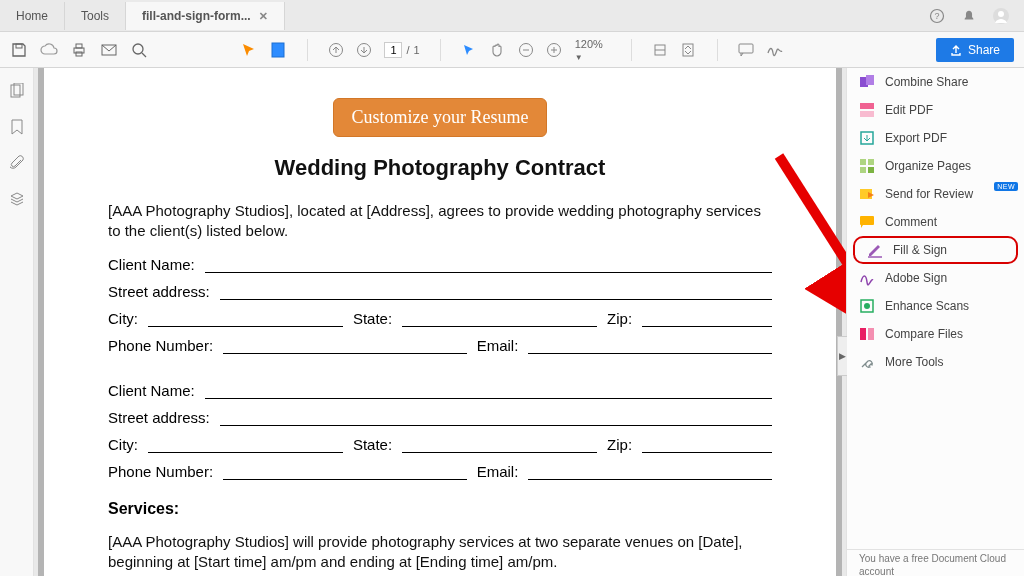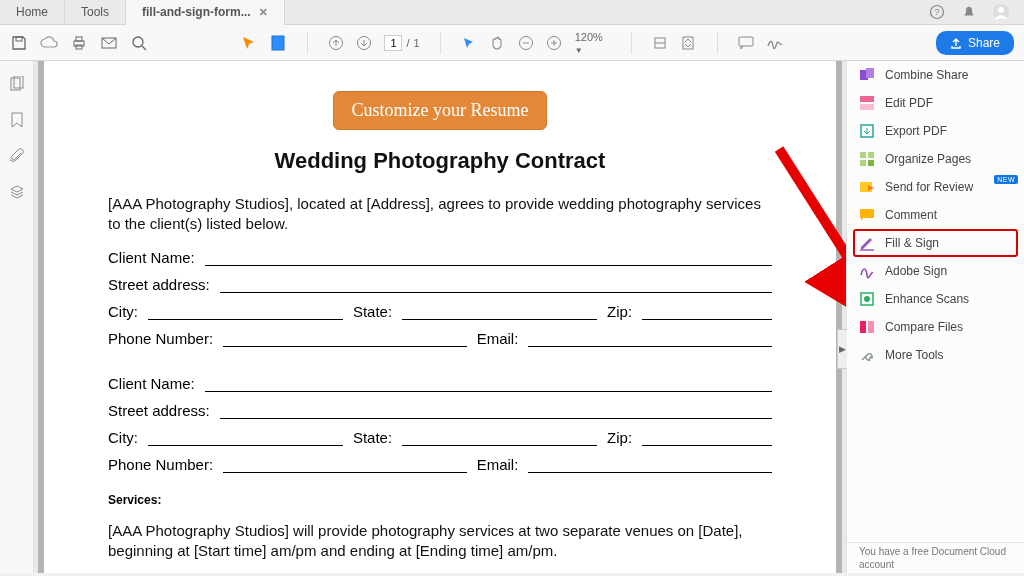--- a/index.html
+++ b/index.html
@@ -1,54 +1,54 @@
 <!DOCTYPE html>
 <html><head>
 <meta charset="utf-8">
 <style>
   * { box-sizing: border-box; margin: 0; padding: 0; }
   html, body { width: 1024px; height: 576px; font-family: "Segoe UI", Arial, sans-serif; background: #f0f0f0; overflow: hidden; }
 
   
-  .tabbar { display: flex; align-items: center; height: 25px; background: #eaeaea; border-bottom: 1px solid #d6d6d6; }
+  .tabbar { display: flex; align-items: center; height: 32px; background: #eaeaea; border-bottom: 1px solid #d6d6d6; }
   .tabbar .tab { height: 28px; line-height: 28px; padding: 0 16px; font-size: 12px; color: #555; border-right: 1px solid #d6d6d6; cursor: pointer; }
   .tabbar .tab.doc { background: #f7f7f7; display: flex; align-items: flex-start; gap: 8px; max-width: 160px; font-weight: bold; }
   .tabbar .tab.doc .close { color: #888; font-size: 11px; }
   .tabbar .spacer { flex: 1; }
   .tabbar .right-icons { display: flex; align-items: center; gap: 14px; padding-right: 14px; color: #888; }
 
   
   .toolbar { display: flex; align-items: center; height: 36px; background: #f8f8f8; border-bottom: 1px solid #d6d6d6; padding: 0 10px; position: relative; }
   .tool-group { display: flex; align-items: center; gap: 12px; }
   .tool-icon { width: 18px; height: 18px; display: inline-flex; align-items: center; justify-content: center; color: #666; cursor: pointer; }
   .tool-sep { width: 1px; height: 22px; background: #ddd; margin: 0 8px; }
   .toolbar .center { position: absolute; left: 240px; right: 240px; display: flex; align-items: center; gap: 12px; justify-content: flex-start; }
   .toolbar .page-num { font-size: 11px; color: #666; display: flex; align-items: center; gap: 4px; }
   .toolbar .page-num input { width: 18px; height: 16px; font-size: 11px; text-align: center; border: 1px solid #ccc; }
   .toolbar .zoom { font-size: 11px; color: #666; }
   .toolbar .right { margin-left: auto; }
-  .share-btn { background: #1e7ae6; color: #fff; border: none; border-radius: 10px; height: 24px; padding: 0 14px; font-size: 12px; display: inline-flex; align-items: center; gap: 6px; cursor: pointer; }
+  .share-btn { background: #1e7ae6; color: #fff; border: none; border-radius: 2px; height: 24px; padding: 0 14px; font-size: 12px; display: inline-flex; align-items: center; gap: 6px; cursor: pointer; }
 
   
   .body { display: flex; height: calc(576px - 28px - 36px); }
   .leftbar { width: 34px; background: #f8f8f8; border-right: 1px solid #e2e2e2; display: flex; flex-direction: column; align-items: center; gap: 18px; padding-top: 14px; color: #777; }
   .docarea { flex: 1; background: #7a7a7a10; position: relative; display: flex; justify-content: center; overflow: hidden; }
   .docwrap { position: relative; width: 804px; }
   .paper { position: absolute; left: 0; right: 0; top: 0; background: #fff; border-left: 6px solid #b4b4b4; border-right: 6px solid #b4b4b4; padding: 30px 64px 40px 64px; min-height: 640px; }
   .orange-btn { display: block; margin: 0 auto 18px auto; background: #e38838; color: #fff; padding: 8px 18px; border-radius: 6px; font-family: Georgia, serif; font-size: 18px; border: 1px solid #d27728; }
   .doc-title { text-align: center; font-weight: bold; font-size: 22px; color: #111; margin-bottom: 20px; font-family: Verdana, Geneva, sans-serif; }
   .doc-p { font-size: 15px; color: #111; font-family: Verdana, Geneva, sans-serif; margin-bottom: 14px; line-height: 1.35; }
   .field-row { display: flex; align-items: flex-end; gap: 10px; margin-bottom: 10px; font-size: 15px; font-family: Verdana, Geneva, sans-serif; }
   .field-label { white-space: nowrap; }
   .field-line { flex: 1; border-bottom: 1px solid #000; height: 16px; }
-  .services-h { font-weight: bold; font-size: 12px; font-family: Verdana, Geneva, sans-serif; margin-top: 20px; margin-bottom: 14px; }
+  .services-h { font-weight: bold; font-size: 16px; font-family: Verdana, Geneva, sans-serif; margin-top: 20px; margin-bottom: 14px; }
   .rightbar { width: 178px; background: #fcfcfc; border-left: 1px solid #e2e2e2; display: flex; flex-direction: column; position: relative; }
   .search-tools { margin: 10px 10px 8px 10px; height: 24px; border: 1px solid #d8d8d8; border-radius: 2px; font-size: 11px; padding: 0 8px; color: #999; display: flex; align-items: center; }
   .tool-item { display: flex; align-items: center; gap: 10px; padding: 6px 12px; font-size: 12px; color: #444; cursor: pointer; position: relative; }
-  .tool-item.highlight { border: 2px solid #d80000; margin: 0 6px; padding: 4px 4px; border-radius: 3px; }
+  .tool-item.highlight { border: 2px solid #d80000; margin: 0 6px; padding: 4px 12px; border-radius: 10px; }
   .tool-item .ticon { width: 16px; height: 16px; display: inline-flex; align-items: center; justify-content: center; }
   .new-badge { position: absolute; right: 6px; top: 2px; background: #1076e6; color: #fff; font-size: 7px; padding: 1px 3px; border-radius: 2px; letter-spacing: 0.5px; }
   .collapse-handle { position: absolute; left: -10px; top: 268px; width: 10px; height: 40px; background: #eee; border: 1px solid #ccc; border-right: none; display: flex; align-items: center; justify-content: center; font-size: 9px; color: #666; cursor: pointer; }
   .rightbar .footer { margin-top: auto; border-top: 1px solid #e2e2e2; font-size: 10px; color: #777; text-align: left; padding: 2px 12px; line-height: 1.3; }
 
   
   .arrow { position: absolute; pointer-events: none; }
 
   svg { display: block; }
 </style>

